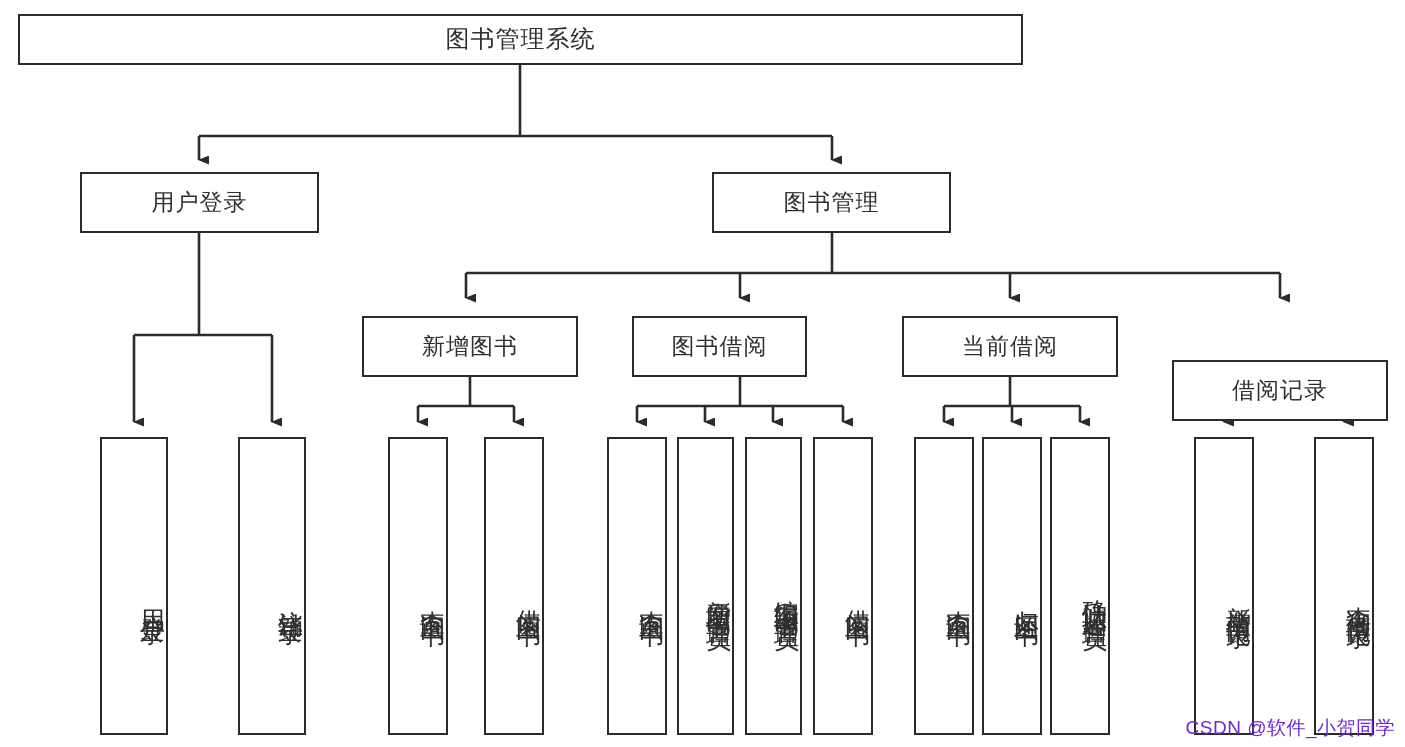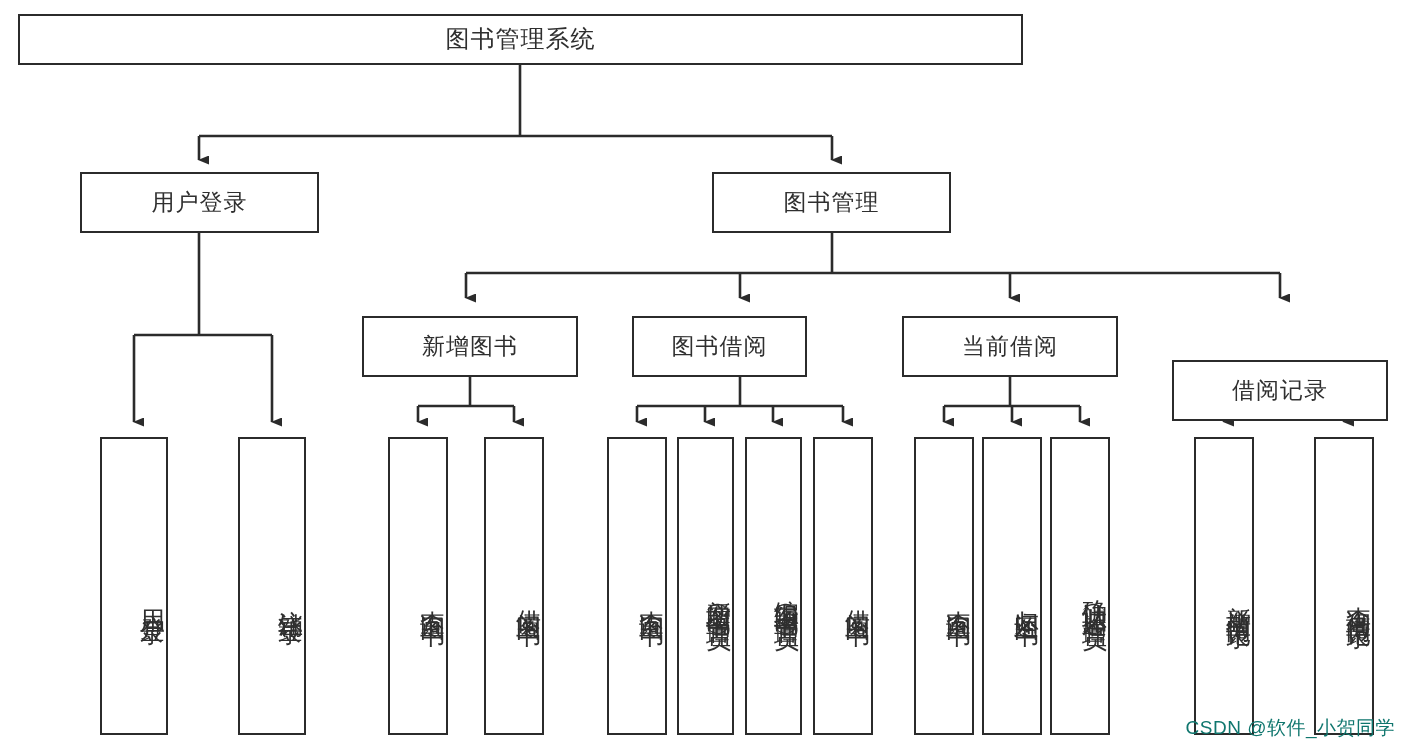--- a/index.html
+++ b/index.html
@@ -54,21 +54,21 @@
     padding-top: 24px;
     align-items: flex-start;
     justify-content: center;
     white-space: nowrap;
   }
   .watermark {
     position: absolute;
     right: 10px;
     bottom: 6px;
     font-size: 19px;
-    color: #0f766e;
+    color: #6d28d9;
     letter-spacing: 0.5px;
     z-index: 5;
     white-space: nowrap;
   }
 </style>
 </head>
 <body>
 
 <div id="canvas">
 

